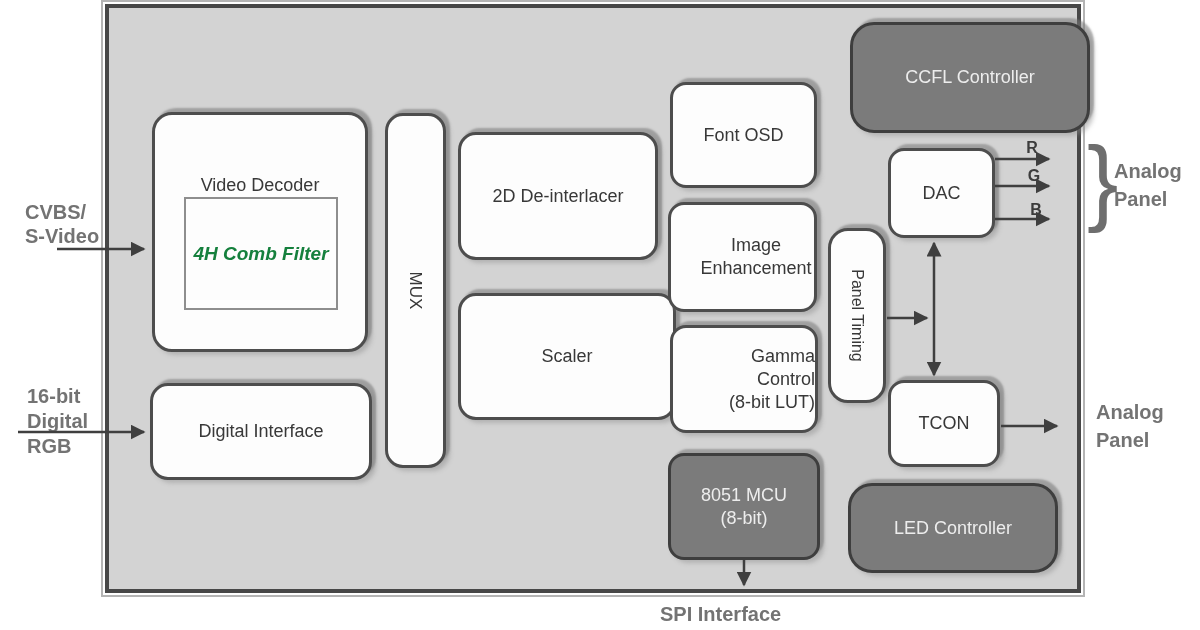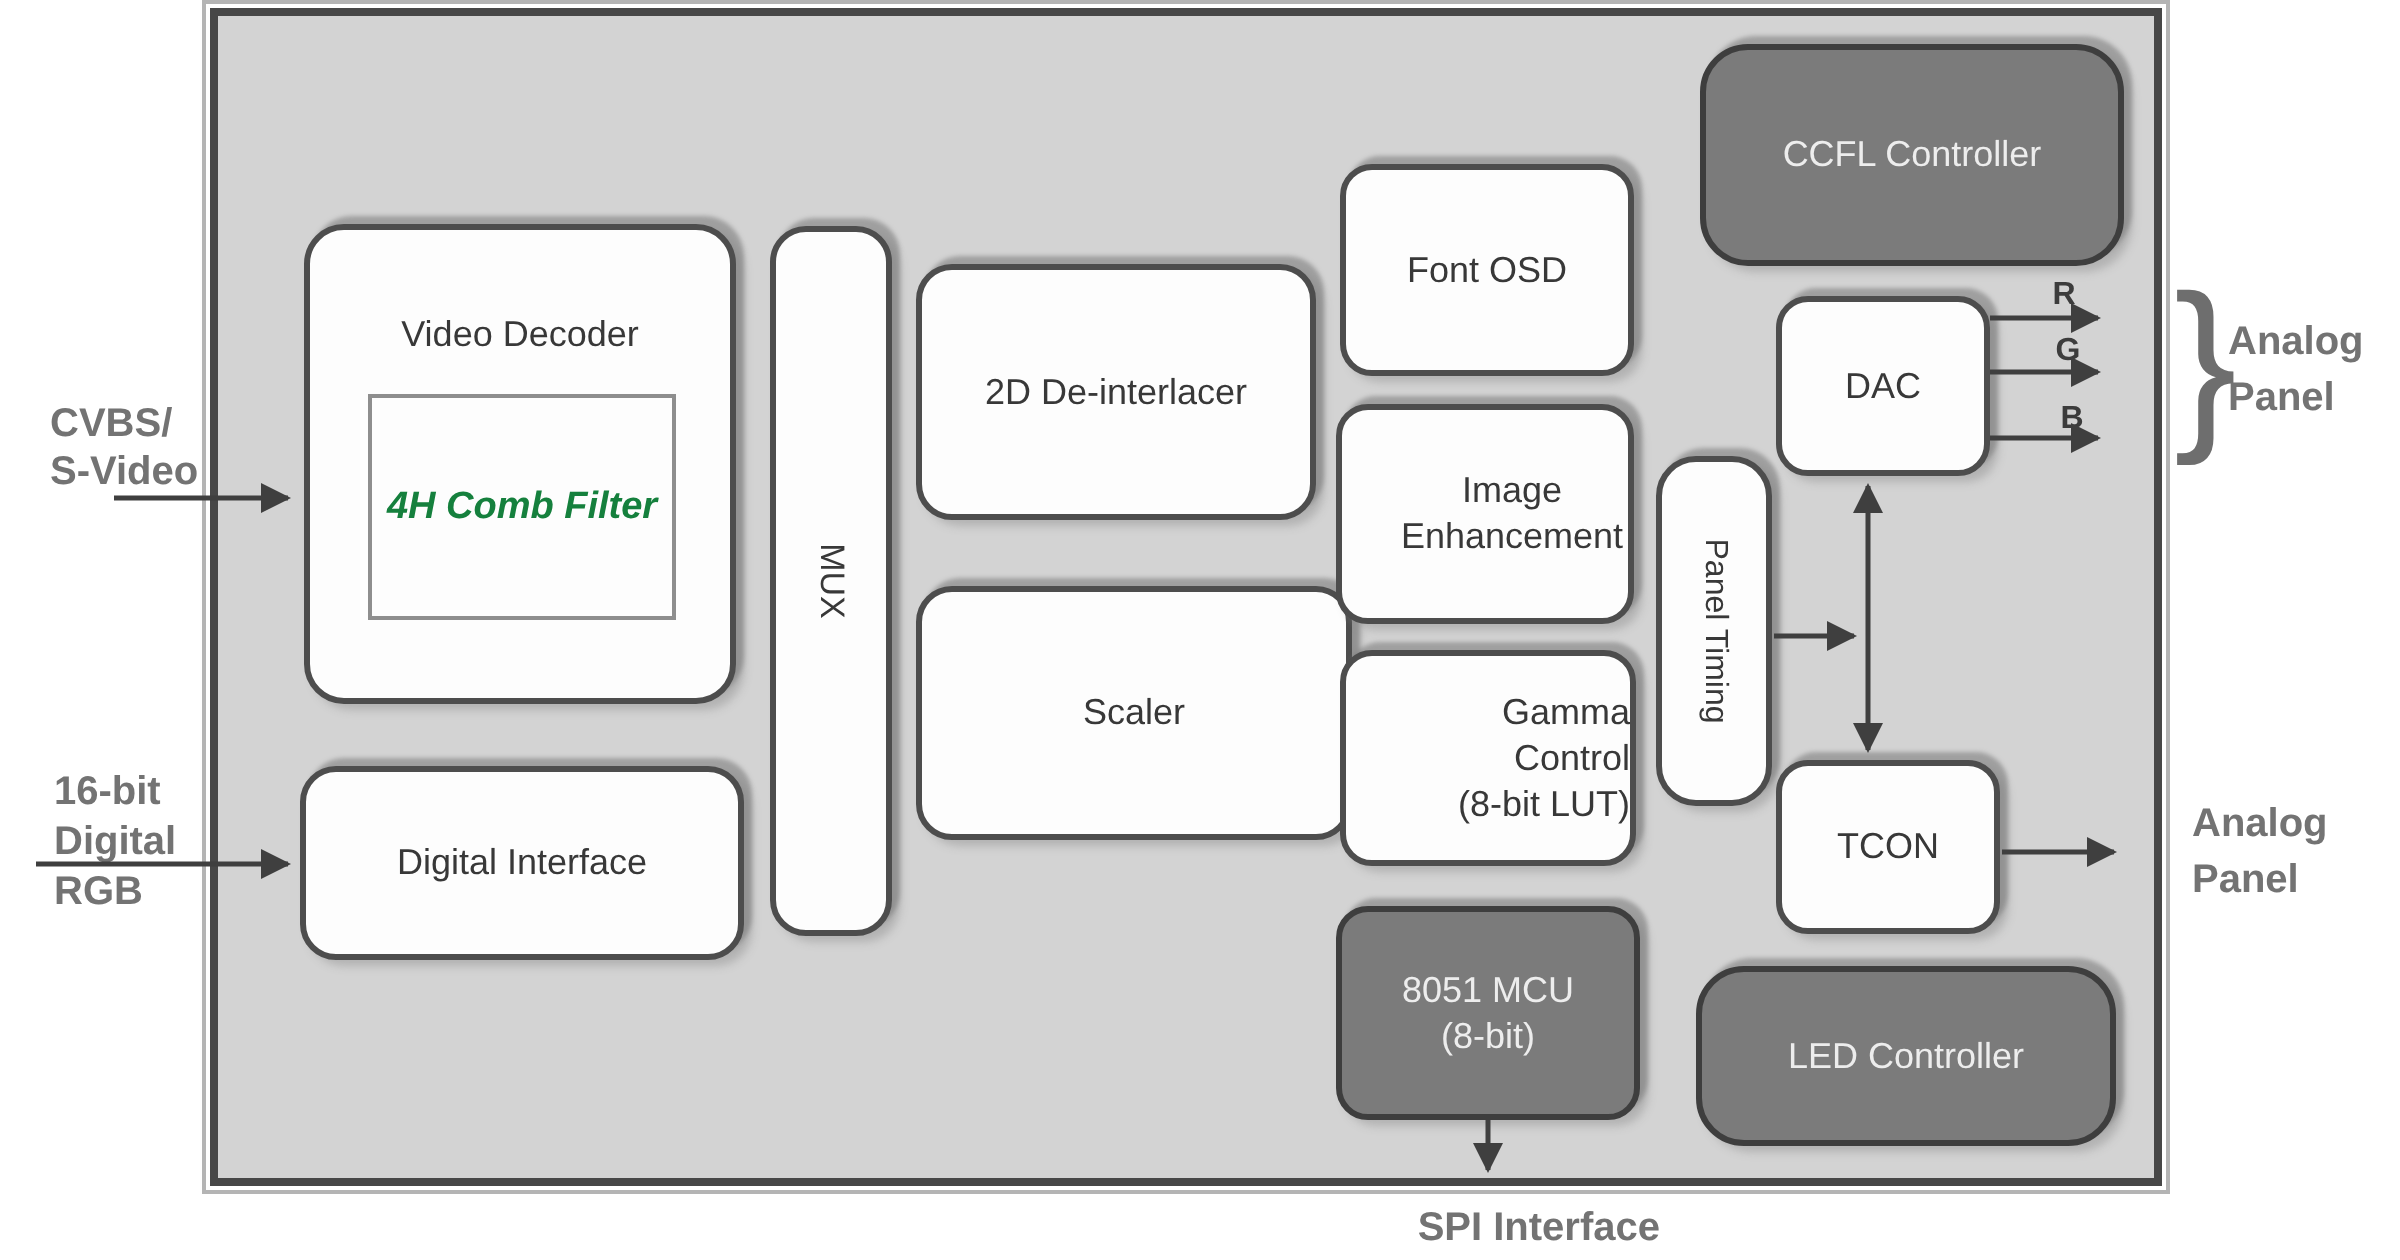--- a/index.html
+++ b/index.html
@@ -33,21 +33,21 @@
     <div>CVBS/</div>
     <div>S-Video</div>
   </div>
   <div class="sidelabel" style="left:27px;top:384px;">
     <div>16-bit</div>
     <div>Digital</div>
     <div>RGB</div>
   </div>
 
   <div class="block" style="left:152px;top:112px;width:216px;height:240px;border-radius:20px;justify-content:flex-start;">
-    <div style="margin-top:41px;">Video Decoder</div>
+    <div style="margin-top:59px;">Video Decoder</div>
   </div>
   <div class="combbox" style="left:184px;top:197px;width:154px;height:113px;">
     <span>4H Comb Filter</span>
   </div>
 
   <div class="block" style="left:150px;top:383px;width:222px;height:97px;border-radius:18px;justify-content:center;">
     <span>Digital Interface</span>
   </div>
 
   <div class="block" style="left:385px;top:113px;width:61px;height:355px;border-radius:18px;">
@@ -87,42 +87,42 @@
   </div>
 
   <div class="block" style="left:888px;top:148px;width:107px;height:90px;border-radius:16px;">
     <span>DAC</span>
   </div>
 
   <div class="block" style="left:888px;top:380px;width:112px;height:87px;border-radius:16px;">
     <span>TCON</span>
   </div>
 
-  <div class="block dark" style="left:850px;top:22px;width:212px;height:111px;border-radius:24px;">
+  <div class="block dark" style="left:850px;top:22px;width:240px;height:111px;border-radius:24px;">
     <span>CCFL Controller</span>
   </div>
 
   <div class="block dark" style="left:848px;top:483px;width:210px;height:90px;border-radius:24px;">
     <span>LED Controller</span>
   </div>
 
   <div class="rgbl" style="left:1022px;top:139px;">R</div>
   <div class="rgbl" style="left:1024px;top:167px;">G</div>
   <div class="rgbl" style="left:1026px;top:201px;">B</div>
 
   <div class="brace" style="left:1087px;top:136px;">}</div>
   <div class="sidelabel" style="left:1114px;top:157px;line-height:28px;">
     <div>Analog</div>
     <div>Panel</div>
   </div>
   <div class="sidelabel" style="left:1096px;top:398px;line-height:28px;">
     <div>Analog</div>
     <div>Panel</div>
   </div>
-  <div class="sidelabel" style="left:660px;top:602px;width:170px;text-align:right;">SPI Interface</div>
+  <div class="sidelabel" style="left:660px;top:602px;width:170px;text-align:left;">SPI Interface</div>
 
   <svg class="wires" viewBox="0 0 1200 630">
     <defs>
       <marker id="ah" viewBox="0 0 10 10" refX="9" refY="5" markerWidth="6" markerHeight="6" orient="auto">
         <path d="M0,0 L10,5 L0,10 z" fill="#3f3f3f"></path>
       </marker>
     </defs>
     <g stroke="#3f3f3f" stroke-width="2.5" fill="none">
       <line x1="57" y1="249" x2="144" y2="249" marker-end="url(#ah)"></line>
       <line x1="18" y1="432" x2="144" y2="432" marker-end="url(#ah)"></line>

